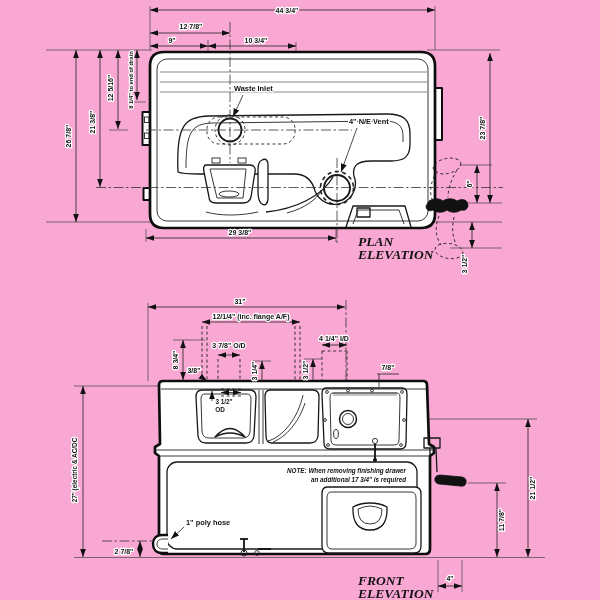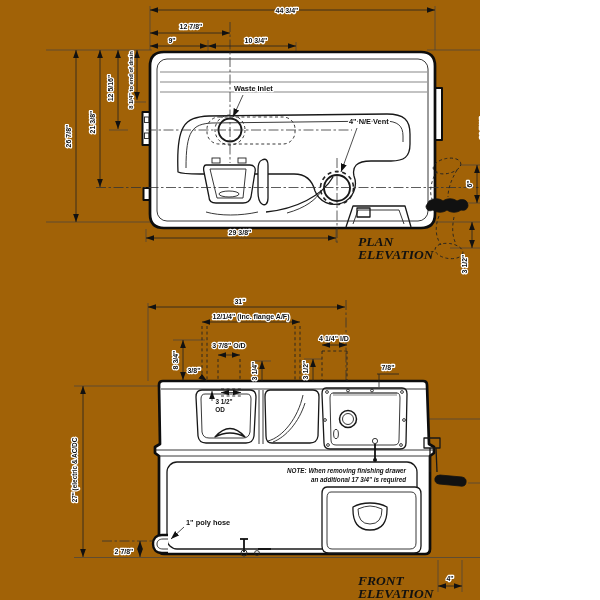--- a/index.html
+++ b/index.html
@@ -1,16 +1,16 @@
 <!DOCTYPE html>
 <html><head>
 <meta charset="utf-8">
 <style>
   html,body{margin:0;padding:0;background:#fff;}
-  .canvas{position:relative;width:480px;height:600px;background:#a16207;overflow:hidden;}
+  .canvas{position:relative;width:600px;height:600px;background:#f9a8d4;overflow:hidden;}
   svg{display:block;}
   .thick{fill:#fff;stroke:#0d0d0d;stroke-width:2.7;stroke-linejoin:round;}
   .thick2{fill:#fff;stroke:#0d0d0d;stroke-width:2;stroke-linejoin:round;}
   .med{fill:none;stroke:#181818;stroke-width:1.3;stroke-linejoin:round;}
   .medf{fill:#fff;stroke:#181818;stroke-width:1.3;stroke-linejoin:round;}
   .thin{fill:none;stroke:#222;stroke-width:.9;}
   .hair{fill:none;stroke:#555;stroke-width:.7;}
   .dim{fill:none;stroke:#222;stroke-width:.8;}
   .ext{fill:none;stroke:#444;stroke-width:.7;}
   .dash{fill:none;stroke:#222;stroke-width:.9;stroke-dasharray:3 2.6;}

